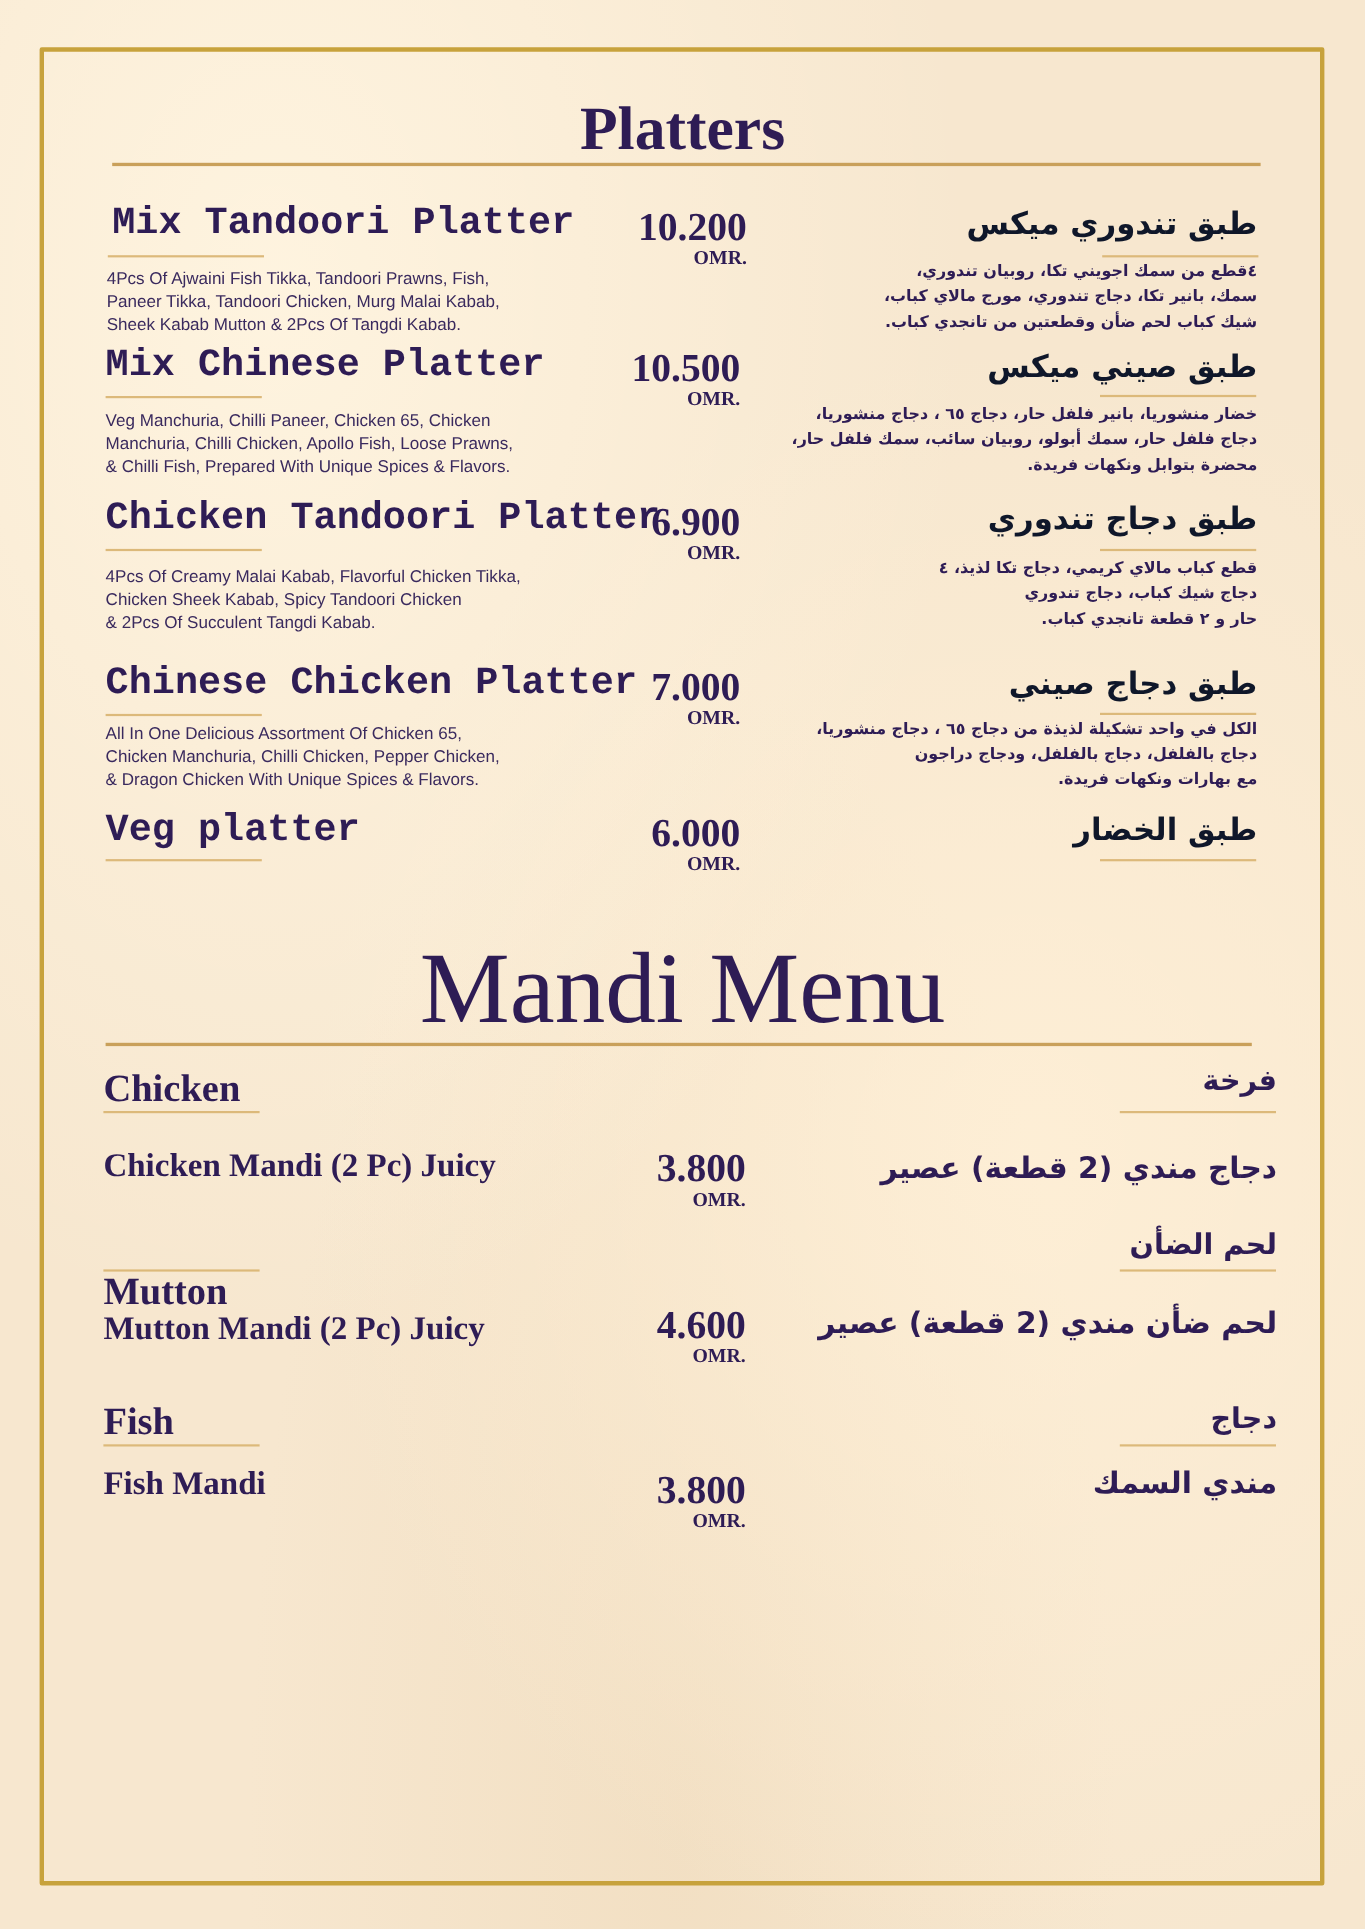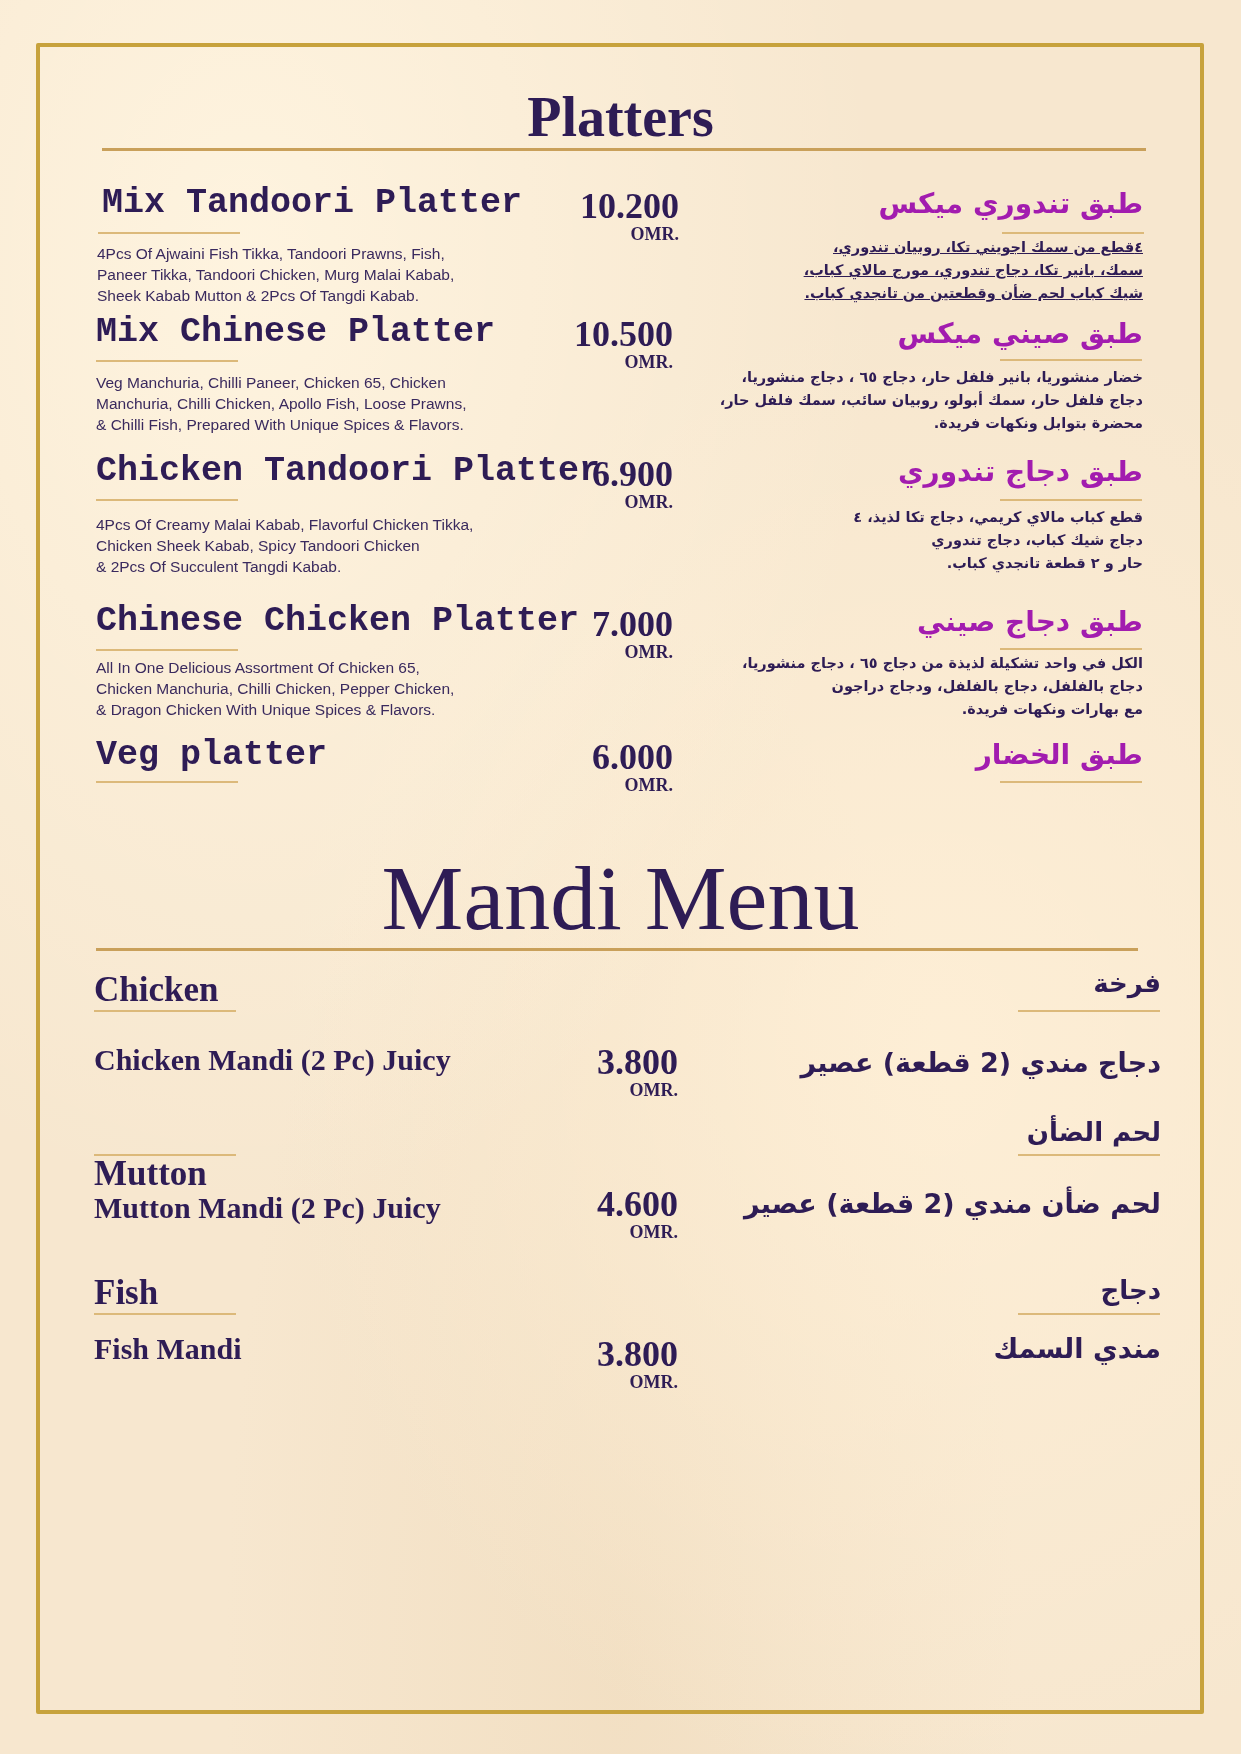--- a/index.html
+++ b/index.html
@@ -35,21 +35,21 @@
   }
   .price {
     position:absolute; text-align:right; width:120px;
     font-family:"Liberation Serif", serif; font-weight:bold; color:#2e1c55;
   }
   .price .amt { display:block; font-size:36px; line-height:36px; }
   .price .cur { display:block; font-size:18px; line-height:20px; }
   .ar-name {
     position:absolute; right:98px; direction:rtl; text-align:right;
     font-family:"DejaVu Sans", sans-serif; font-weight:bold; font-size:28px;
-    line-height:40px; color:#a21caf; white-space:nowrap;
+    line-height:40px; color:#0f172a; white-space:nowrap;
   }
   .ar-desc {
     position:absolute; right:98px; direction:rtl; text-align:right;
     font-family:"DejaVu Sans", sans-serif; font-size:14.5px; line-height:23px;
     color:#2e1c55; white-space:pre-line; font-weight:bold;
   }
   .cat-en {
     position:absolute; left:94px; font-family:"Liberation Serif", serif; font-weight:bold;
     font-size:35px; line-height:40px; color:#2e1c55;
   }
@@ -77,21 +77,21 @@
   <div class="short-rule" style="left:98px; top:232px;"></div>
   <div class="en-desc" style="left:97px; top:243px;">4Pcs Of Ajwaini Fish Tikka, Tandoori Prawns, Fish,
 Paneer Tikka, Tandoori Chicken, Murg Malai Kabab,
 Sheek Kabab Mutton &amp; 2Pcs Of Tangdi Kabab.</div>
   <div class="price" style="left:559px; top:188px;">
     <span class="amt">10.200</span>
     <span class="cur">OMR.</span>
   </div>
   <div class="ar-name" style="top:184px;">طبق تندوري ميكس</div>
   <div class="short-rule" style="left:1002px; top:232px;"></div>
-  <div class="ar-desc" style="top:236px;text-decoration:underline;">٤قطع من سمك اجويني تكا، روبيان تندوري،
+  <div class="ar-desc" style="top:236px;">٤قطع من سمك اجويني تكا، روبيان تندوري،
 سمك، بانير تكا، دجاج تندوري، مورج مالاي كباب،
 شيك كباب لحم ضأن وقطعتين من تانجدي كباب.</div>
 </div>
 
 <div>
   <div class="en-name" style="left:96px; top:312px;">Mix Chinese Platter</div>
   <div class="short-rule" style="left:96px; top:360px;"></div>
   <div class="en-desc" style="left:96px; top:372px;">Veg Manchuria, Chilli Paneer, Chicken 65, Chicken
 Manchuria, Chilli Chicken, Apollo Fish, Loose Prawns,
 &amp; Chilli Fish, Prepared With Unique Spices &amp; Flavors.</div>

